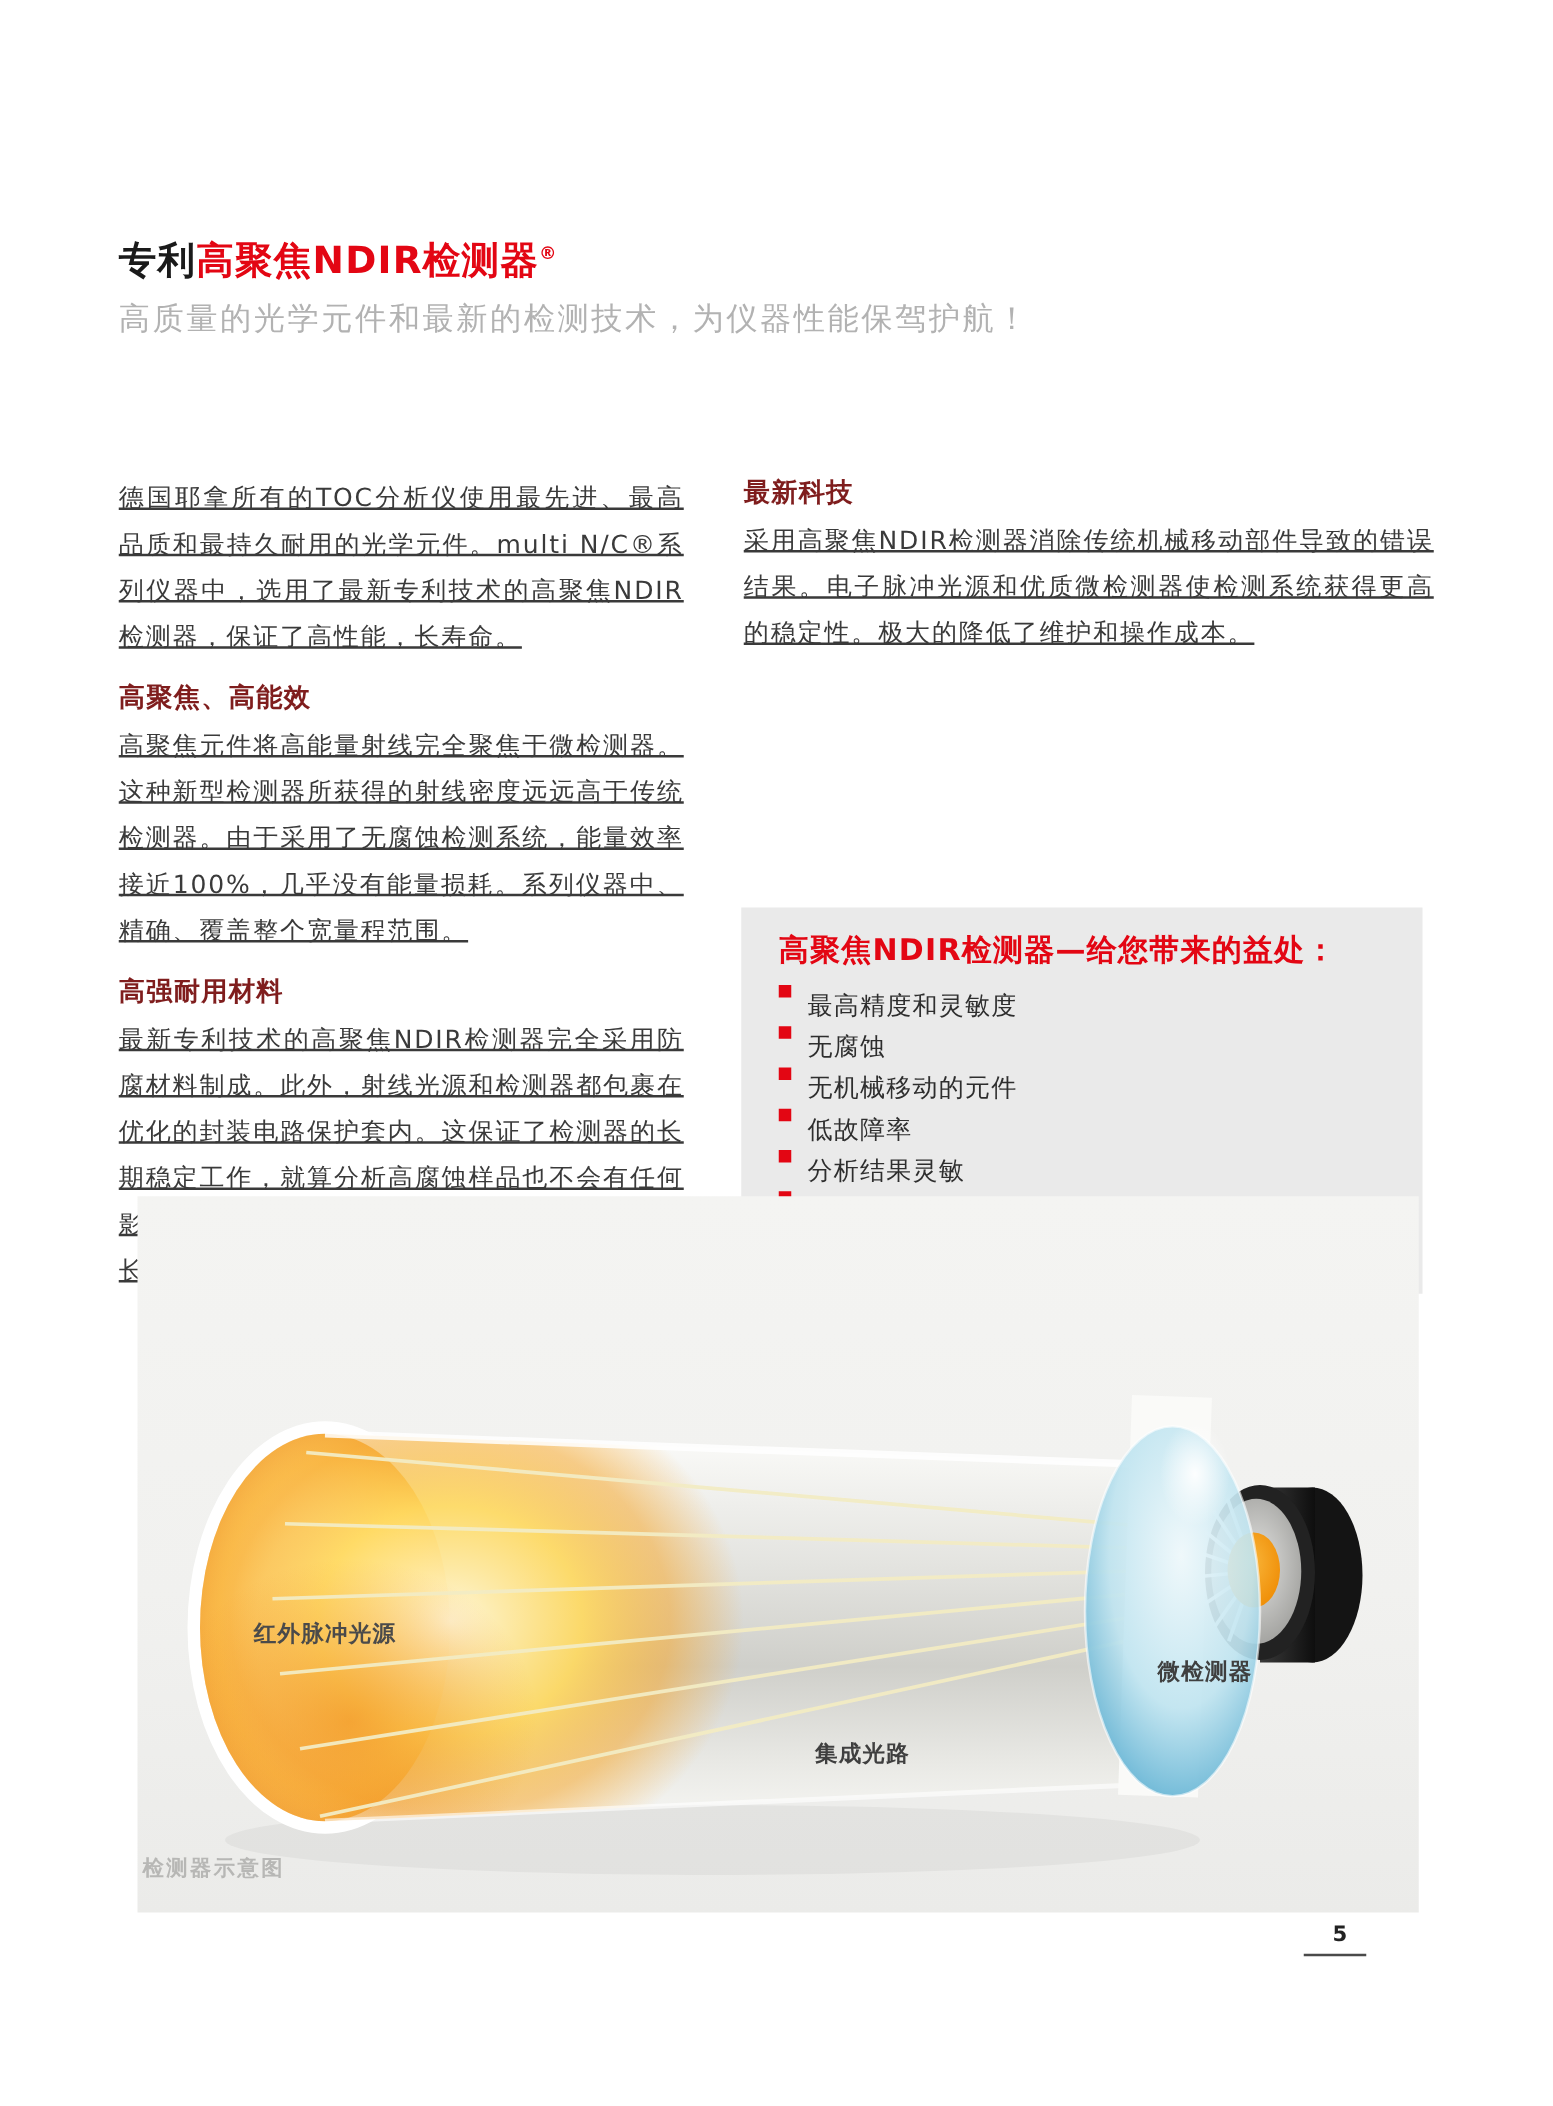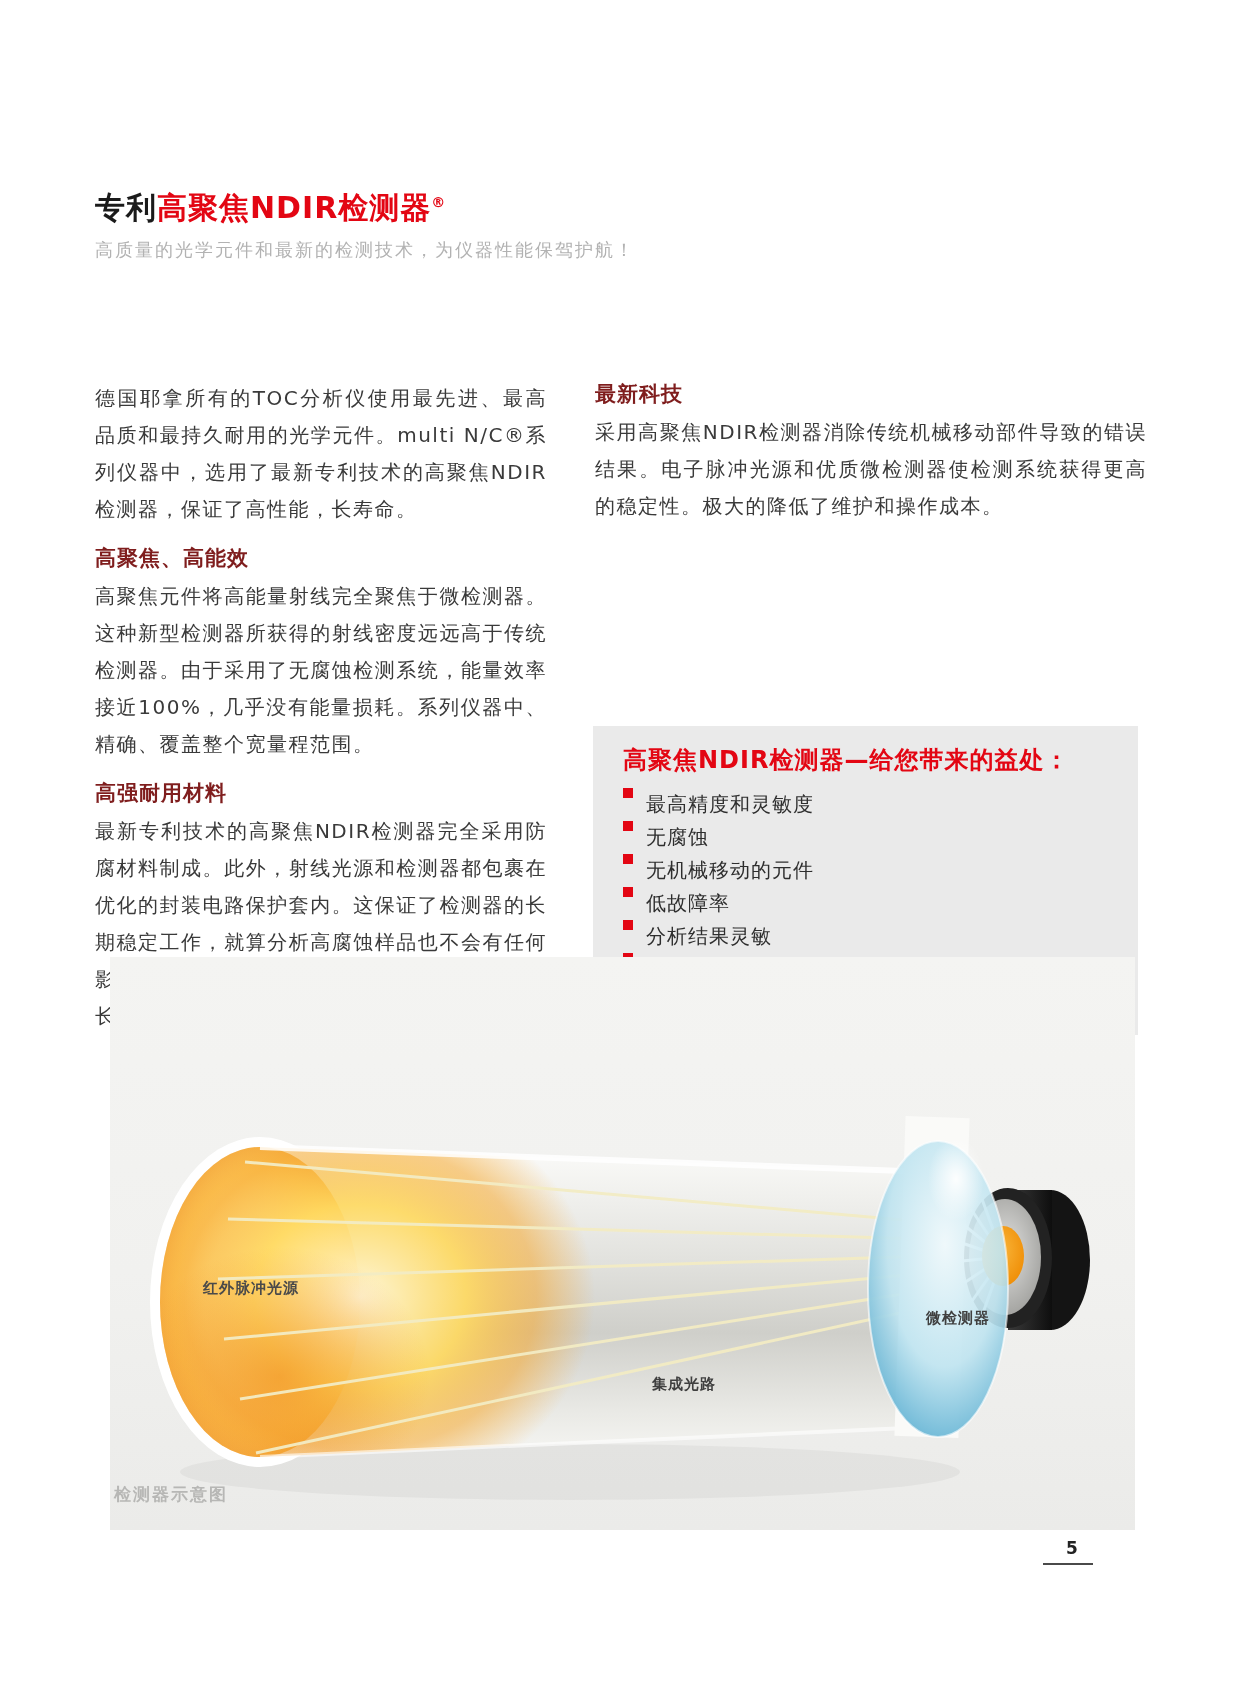--- a/index.html
+++ b/index.html
@@ -4,42 +4,42 @@
 <style>
   html,body{margin:0;padding:0;background:#ffffff;}
   body{font-family:"DejaVu Sans","Liberation Sans",sans-serif;color:#3a3a3a;}
   .page{position:relative;width:1242px;height:1685px;background:#ffffff;overflow:hidden;}
 
   
   .title{position:absolute;left:95px;top:168px;font-size:30px;font-weight:bold;letter-spacing:1px;}
   .title .prefix{color:#1a1a1a;}
   .title .highlight{color:#e30613;}
   .title sup{color:#e30613;font-size:14px;vertical-align:super;}
-  .subtitle{position:absolute;left:95px;top:238px;font-size:18px;color:#b2b2b2;letter-spacing:2px;}
+  .subtitle{position:absolute;left:95px;top:238px;font-size:25px;color:#b2b2b2;letter-spacing:2px;}
 
   
   .col-left{position:absolute;left:95px;top:380px;width:452px;}
   .col-right{position:absolute;left:595px;top:380px;width:552px;}
-  .body-text{font-size:20px;line-height:37px;letter-spacing:1.5px;text-align:justify;color:#3a3a3a;margin:0;}
+  .body-text{font-size:20px;line-height:37px;letter-spacing:1.5px;text-align:justify;color:#3a3a3a;margin:0;text-decoration:underline;}
   .sec-heading{font-size:21px;font-weight:bold;color:#7f1d1d;letter-spacing:1px;margin:0 0 6px 0;}
   .sec{margin-top:16px;}
   .col-right .sec:first-child{margin-top:0;}
 
   
   .benefits{position:absolute;left:593px;top:726px;width:545px;box-sizing:border-box;
             background:#eaeaea;padding:18px 28px 16px 30px;}
   .benefits-title{font-size:24px;font-weight:bold;color:#e30613;letter-spacing:1px;margin:0 0 12px 0;}
   .benefits ul{list-style:none;margin:0;padding:0;}
   .benefits li{font-size:20px;line-height:33px;letter-spacing:1px;color:#2e2e2e;display:flex;align-items:flex-start;}
   .bullet-sq{width:10px;height:10px;background:#e30613;margin-right:13px;flex:0 0 auto;}
 
   
   .figure{position:absolute;left:110px;top:957px;width:1025px;height:573px;
           background:linear-gradient(180deg,#f4f4f2 0%,#f1f1ef 55%,#ebebe9 100%);}
-  .fig-label{position:absolute;font-size:15px;color:#3f3f3f;font-weight:bold;letter-spacing:1px;}
+  .fig-label{position:absolute;font-size:18px;color:#3f3f3f;font-weight:bold;letter-spacing:1px;margin-top:16px;}
   .fig-label.source{left:93px;top:322px;color:#4a4a4a;}
   .fig-label.path{left:542px;top:418px;}
   .fig-label.detector{left:816px;top:352px;}
   .fig-caption{position:absolute;left:4px;top:526px;font-size:17px;font-weight:bold;color:#b7b7b5;letter-spacing:2px;}
 
   
   .page-num{position:absolute;left:1066px;top:1538px;font-size:17px;font-weight:bold;color:#222;}
   .page-rule{position:absolute;left:1043px;top:1563px;width:50px;height:2px;background:#4a4a4a;}
 </style>
 </head>

